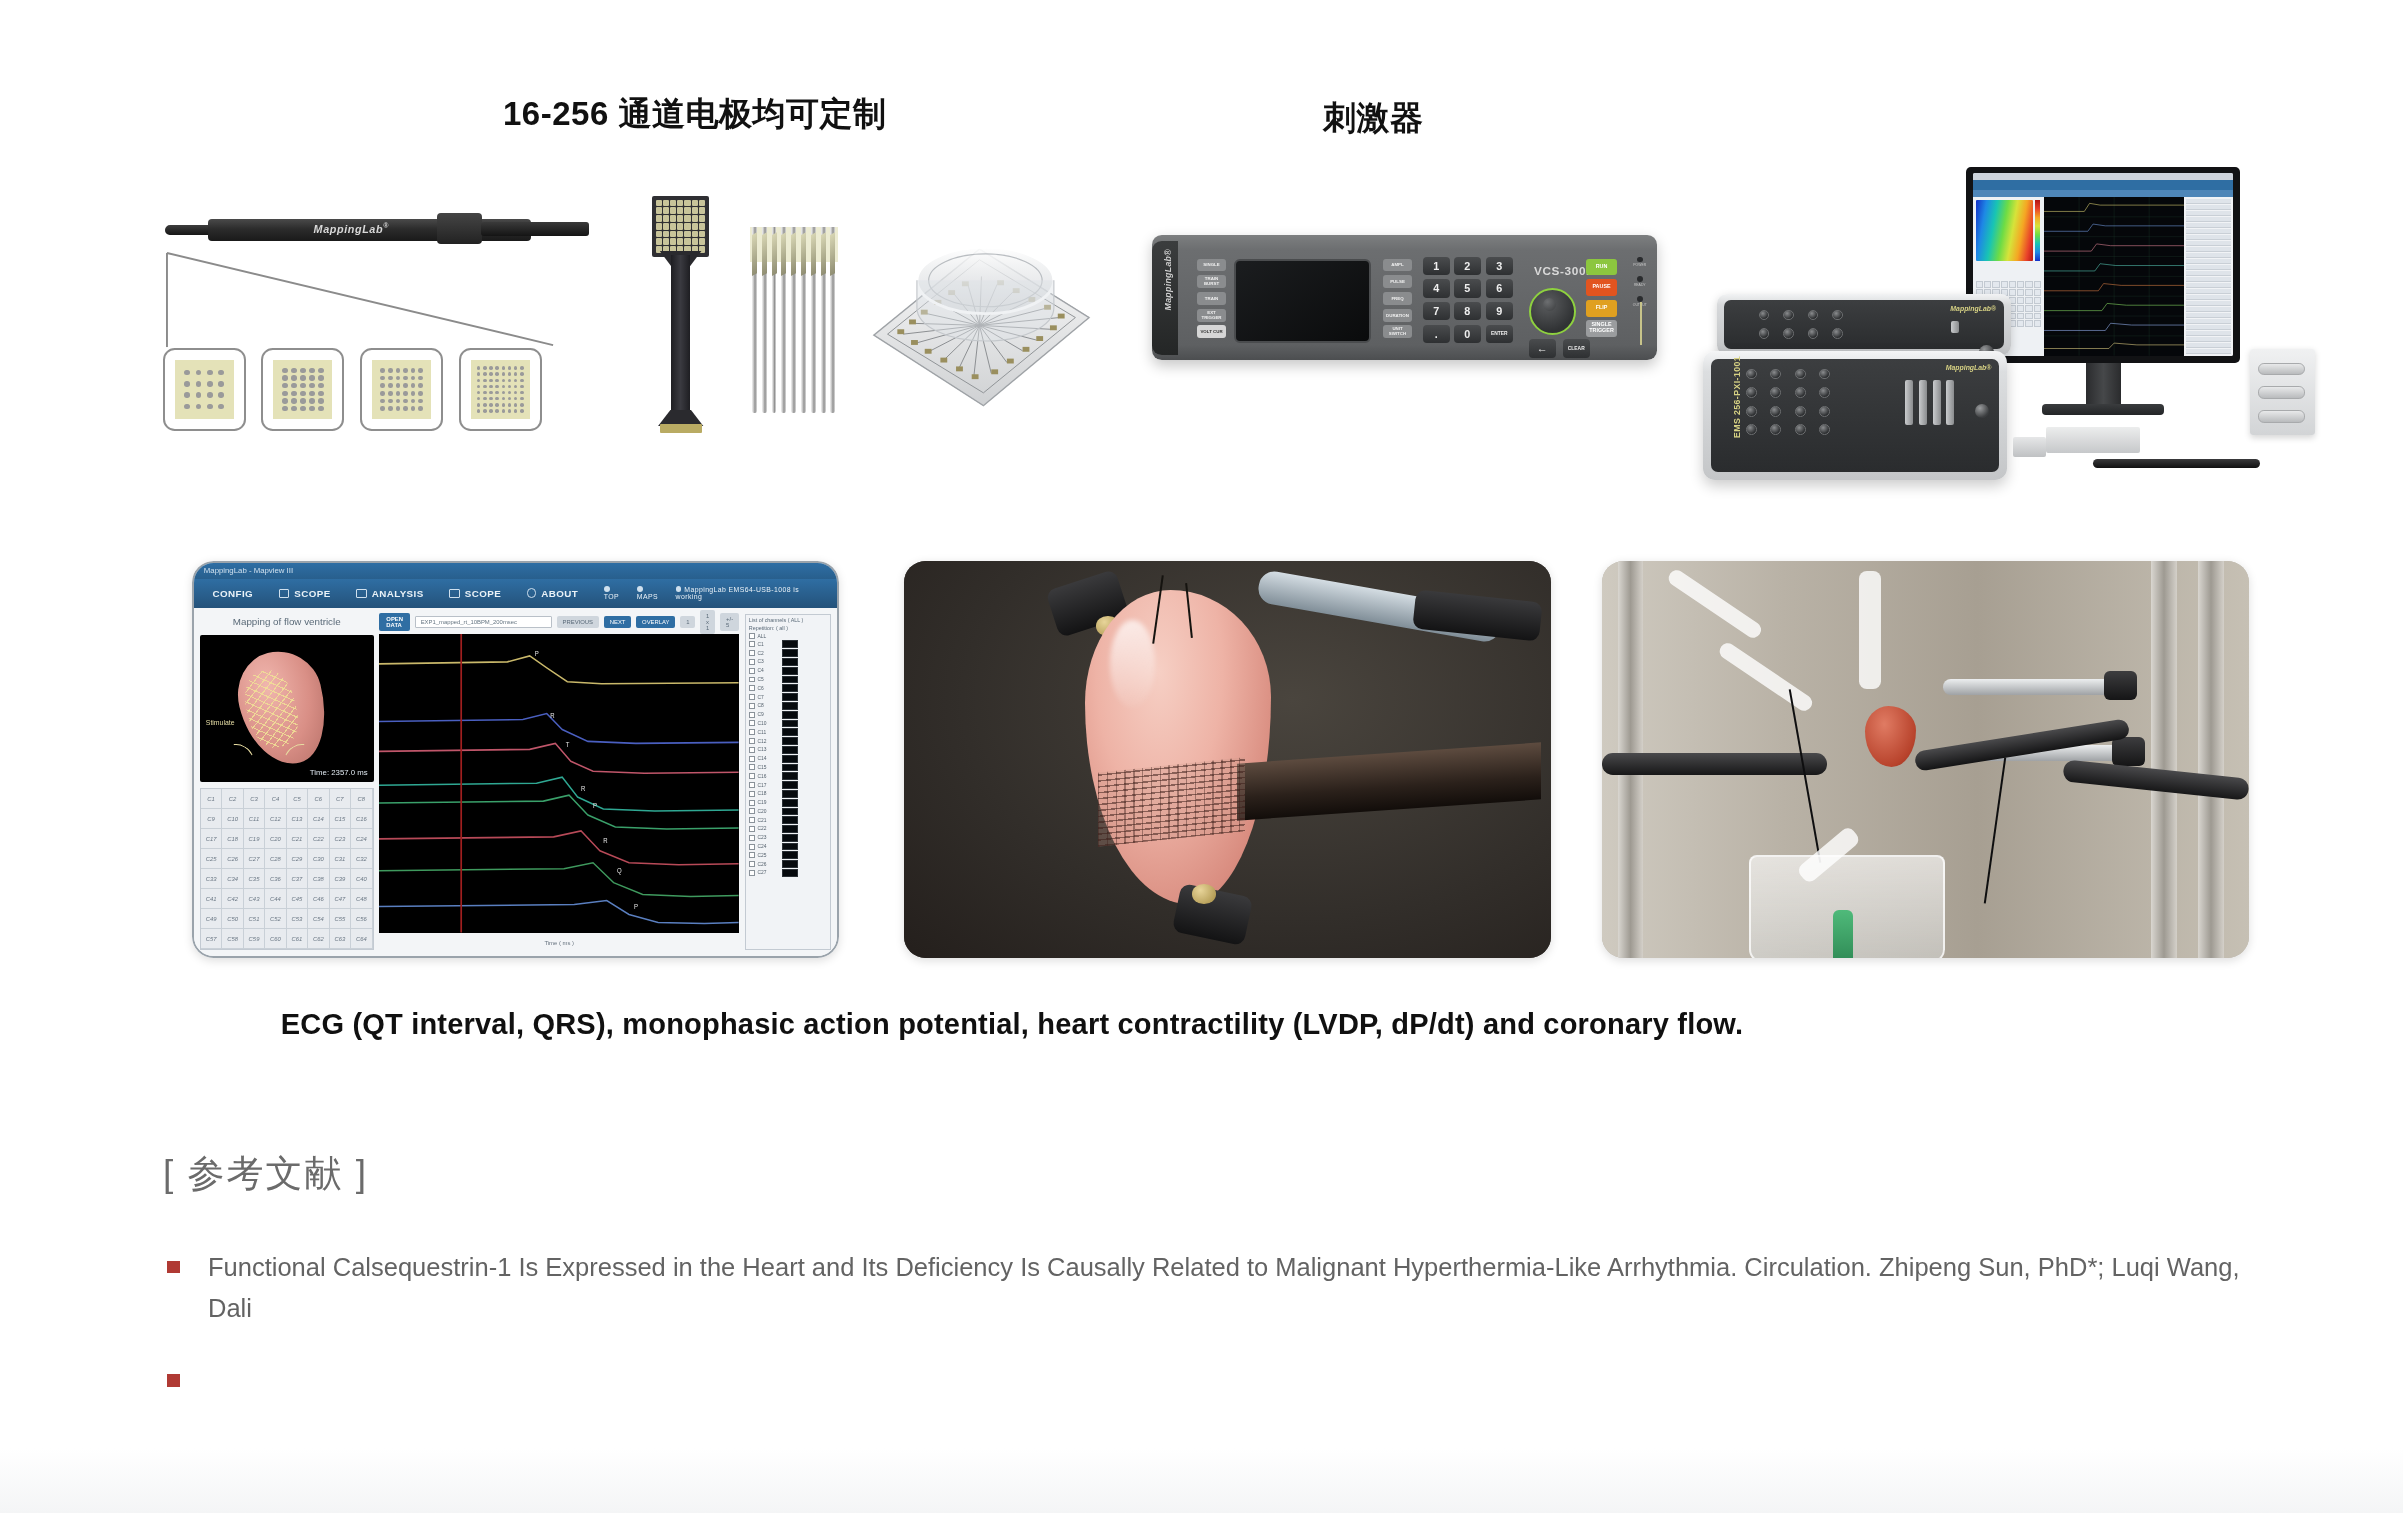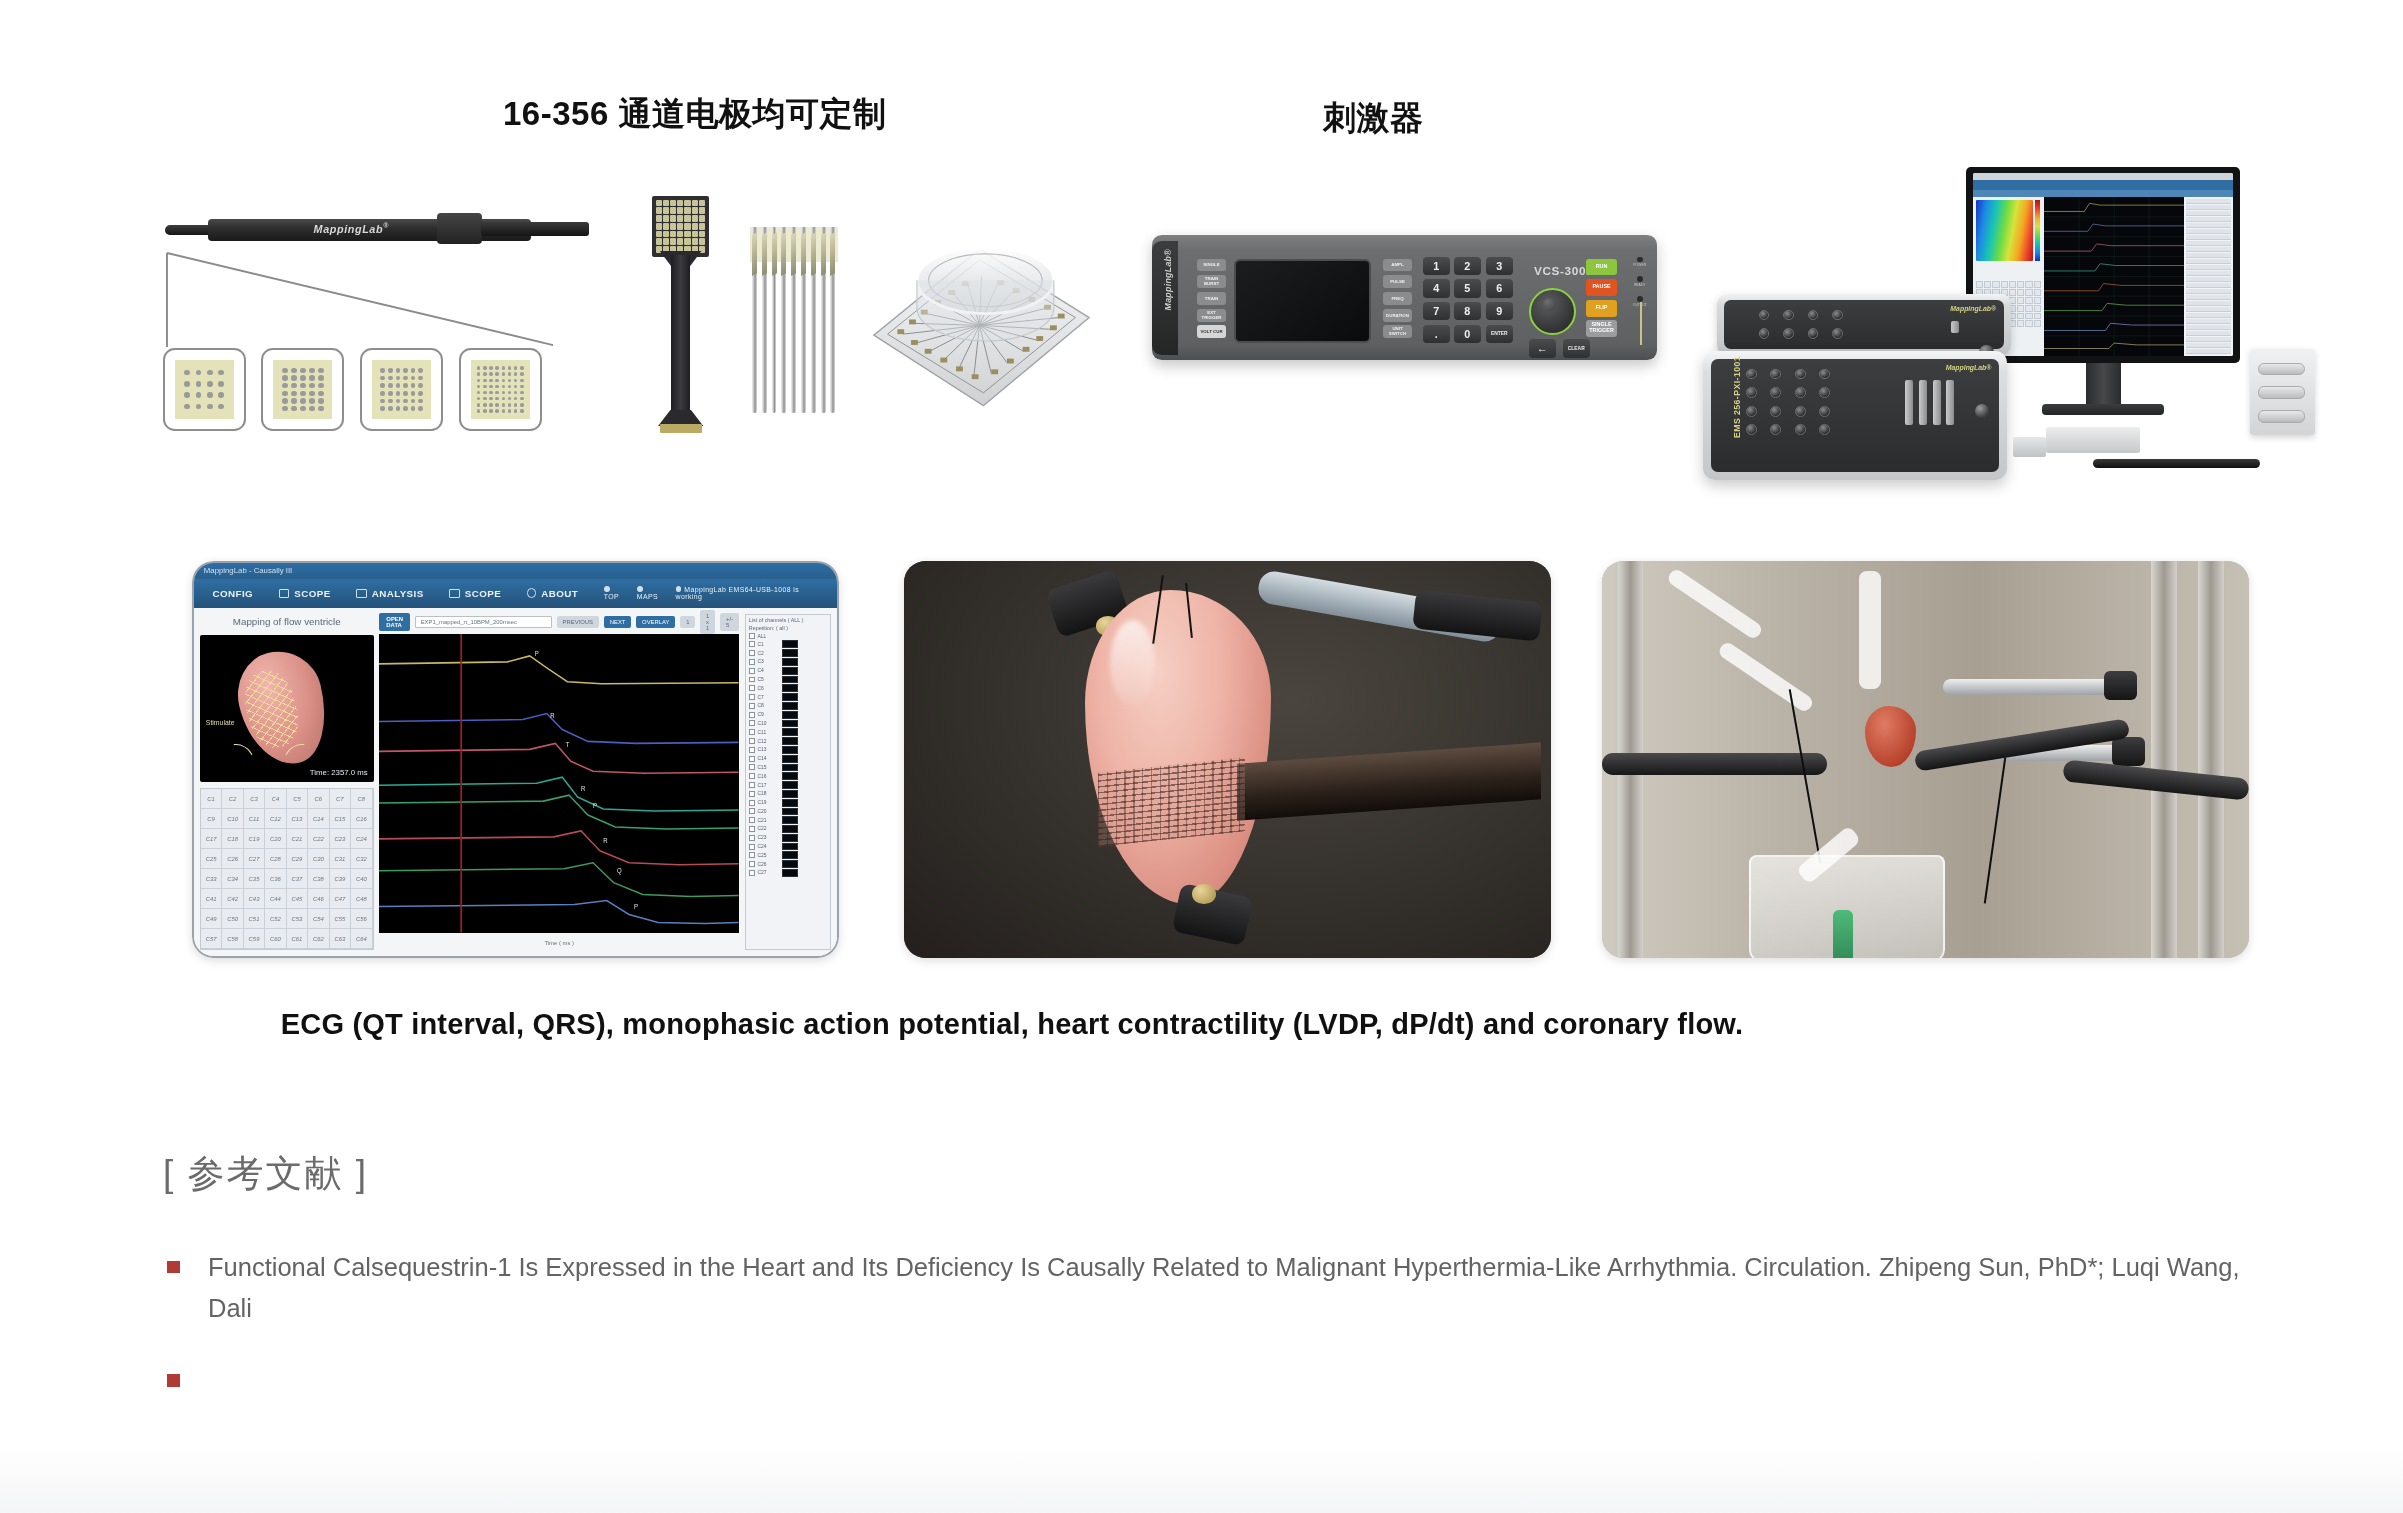--- a/index.html
+++ b/index.html
@@ -492,21 +492,21 @@
   #footer-band {
     position:absolute; left:0; bottom:0; width: 2403px; height: 65px;
     background: linear-gradient(180deg,#ffffff,#f4f5f6);
   }
 </style>
 </head>
 <body>
 
 <div class="page">
 
-  <div class="heading" id="h-electrodes">16-356 通道电极均可定制</div>
+  <div class="heading" id="h-electrodes">16-256 通道电极均可定制</div>
   <div class="heading" id="h-stimulator">刺激器</div>
 
   <div class="top-row">
 
     <div id="panel-probe">
       <div class="probe">
         <div class="probe-tip"></div>
         <div class="probe-body"></div>
         <div class="probe-collar"></div>
         <div class="probe-cable"></div>
@@ -1094,21 +1094,21 @@
         <div class="acc-slot" style="top:37px;"></div>
         <div class="acc-slot" style="top:61px;"></div>
       </div>
     </div>
   </div>
 
   <div class="mid-row">
 
     <div class="photo" id="photo-software">
       <div class="sw">
-        <div class="sw-title">MappingLab - Causally III</div>
+        <div class="sw-title">MappingLab - Mapview III</div>
 
         <div class="sw-menu">
           <div class="mi">
             <span></span>
             <span>CONFIG</span>
           </div>
           <div class="mi">
             <span class="mico"></span>
             <span>SCOPE</span>
           </div>

